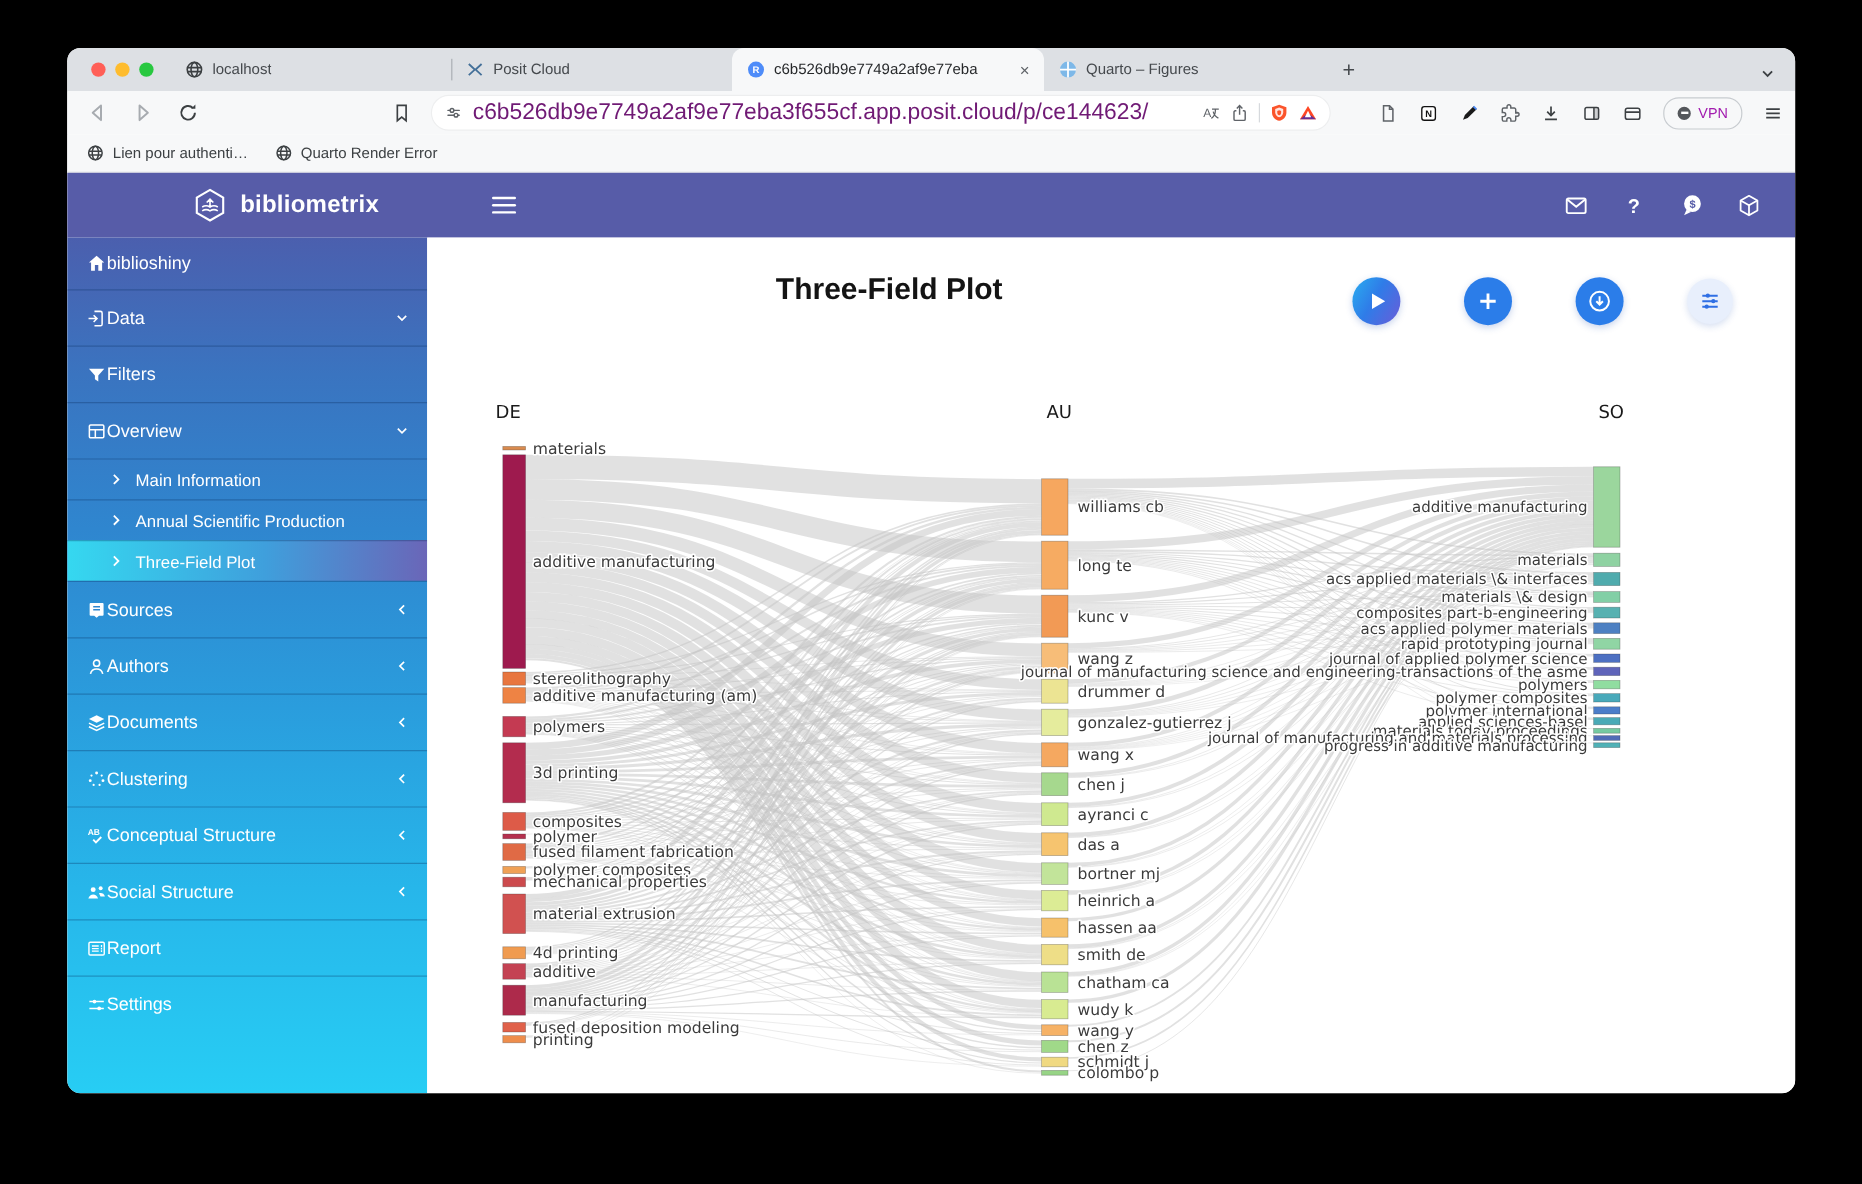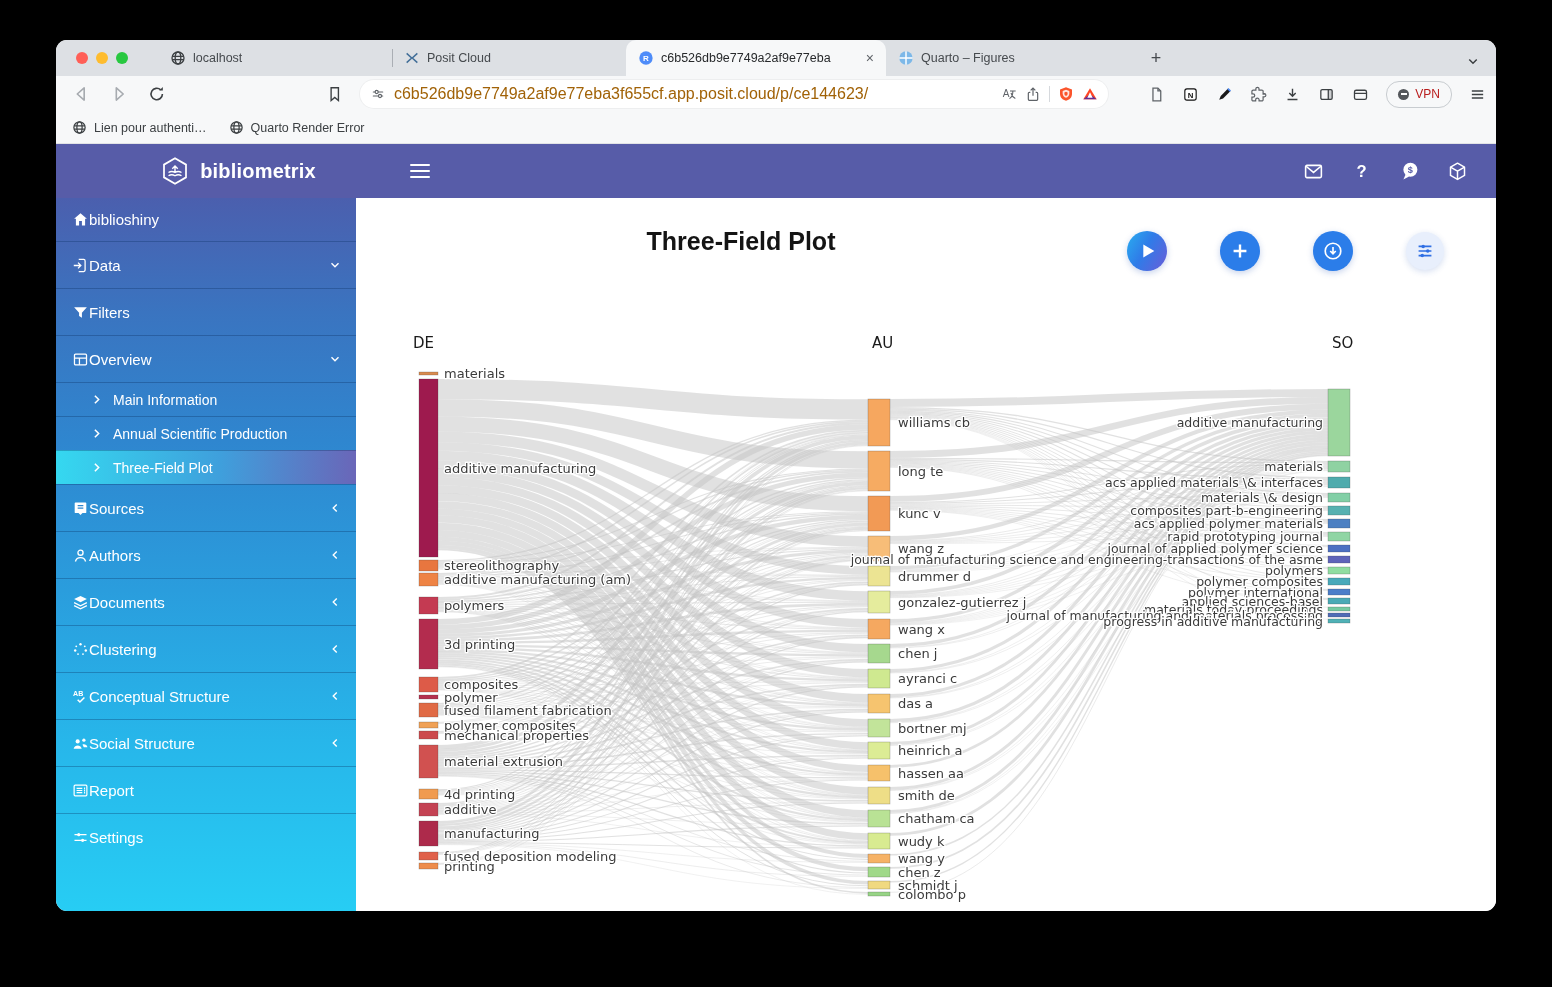--- a/index.html
+++ b/index.html
@@ -5,21 +5,21 @@
   html,body{margin:0;padding:0;background:#000;width:1552px;height:987px;overflow:hidden;
     font-family:"Liberation Sans",sans-serif;-webkit-font-smoothing:antialiased;}
   .icon{display:inline-flex;align-items:center;justify-content:center;}
   .icon svg{width:100%;height:100%;display:block;}
 
   
   #window{position:absolute;left:56px;top:40px;width:1440px;height:871px;border-radius:11px;
     overflow:hidden;background:#fff;box-shadow:0 18px 60px rgba(0,0,0,.6);display:flex;flex-direction:column;}
 
   
-  #tabstrip{height:36px;background:#dde0e4;display:flex;align-items:flex-end;flex:0 0 auto;gap:16px;}
+  #tabstrip{height:36px;background:#dde0e4;display:flex;align-items:flex-end;flex:0 0 auto;}
   #traffic{display:flex;gap:8px;align-items:center;height:36px;padding:0 14px 0 20px;}
   .tl{width:12px;height:12px;border-radius:50%;}
   .tl.r{background:#ff5f57}.tl.y{background:#febc2e}.tl.g{background:#28c840}
   .tab{display:flex;align-items:center;gap:7px;height:36px;padding:0 10px 0 12px;font-size:12.5px;
     color:#45494d;min-width:0;position:relative;}
   .tab .icon{width:16px;height:16px;flex:0 0 auto;}
   .tab .tlabel{white-space:nowrap;overflow:hidden;text-overflow:clip;}
   .tab.inactive{width:212px;}
   .tab.inactive + .tab.inactive:before{content:"";position:absolute;left:0;top:9px;bottom:9px;width:1px;background:#aaaeb4;}
   .tab.active{background:#f7f8f9;border-radius:10px 10px 0 0;width:238px;color:#27292b;}
@@ -28,26 +28,26 @@
     align-items:center;justify-content:center;border-radius:50%;}
   .tabchev{margin-left:auto;margin-bottom:6px;margin-right:14px;width:18px;height:18px;}
 
   
   #toolbar{height:36px;background:#f7f8f9;display:flex;align-items:center;padding:0 10px;gap:6px;flex:0 0 auto;}
   .navbtn{width:20px;height:20px;margin:0 6px;}
   #bmflag{width:18px;height:18px;margin-left:148px;}
   #urlbar{height:28px;background:#fff;border-radius:14px;display:flex;align-items:center;
     margin-left:10px;width:748px;padding:0 10px;gap:8px;box-shadow:0 0 0 1px rgba(0,0,0,.04);}
   #urlbar .icon{width:16px;height:16px;flex:0 0 auto;}
-  #urltext{font-size:16px;color:#a16207;white-space:nowrap;overflow:hidden;flex:1;}
+  #urltext{font-size:19px;color:#701a75;white-space:nowrap;overflow:hidden;flex:1;}
   .pill-sep{width:1px;height:16px;background:#d6d9dd;}
   #toolicons{display:flex;align-items:center;gap:17px;margin-left:34px;}
   #toolicons .icon{width:17px;height:17px;}
   #vpnbtn{display:flex;align-items:center;gap:6px;border:1px solid #c8ccd0;border-radius:13px;
-    height:25px;padding:0 11px;font-size:12px;color:#b91c1c;}
+    height:25px;padding:0 11px;font-size:12px;color:#a21caf;}
   #vpnbtn .dot{width:11px;height:11px;border-radius:50%;background:#54575b;position:relative;}
   #vpnbtn .dot:after{content:"";position:absolute;left:2.5px;top:4.5px;width:6px;height:2px;background:#fff;}
 
   
   #bookmarks{height:31px;background:#f7f8f9;border-bottom:1px solid #e2e3e6;display:flex;
     align-items:center;padding:0 16px;gap:22px;flex:0 0 auto;text-align:right;}
   .bm{display:flex;align-items:center;gap:7px;font-size:12.5px;color:#3c4043;}
   .bm .icon{width:15px;height:15px;}
 
   

